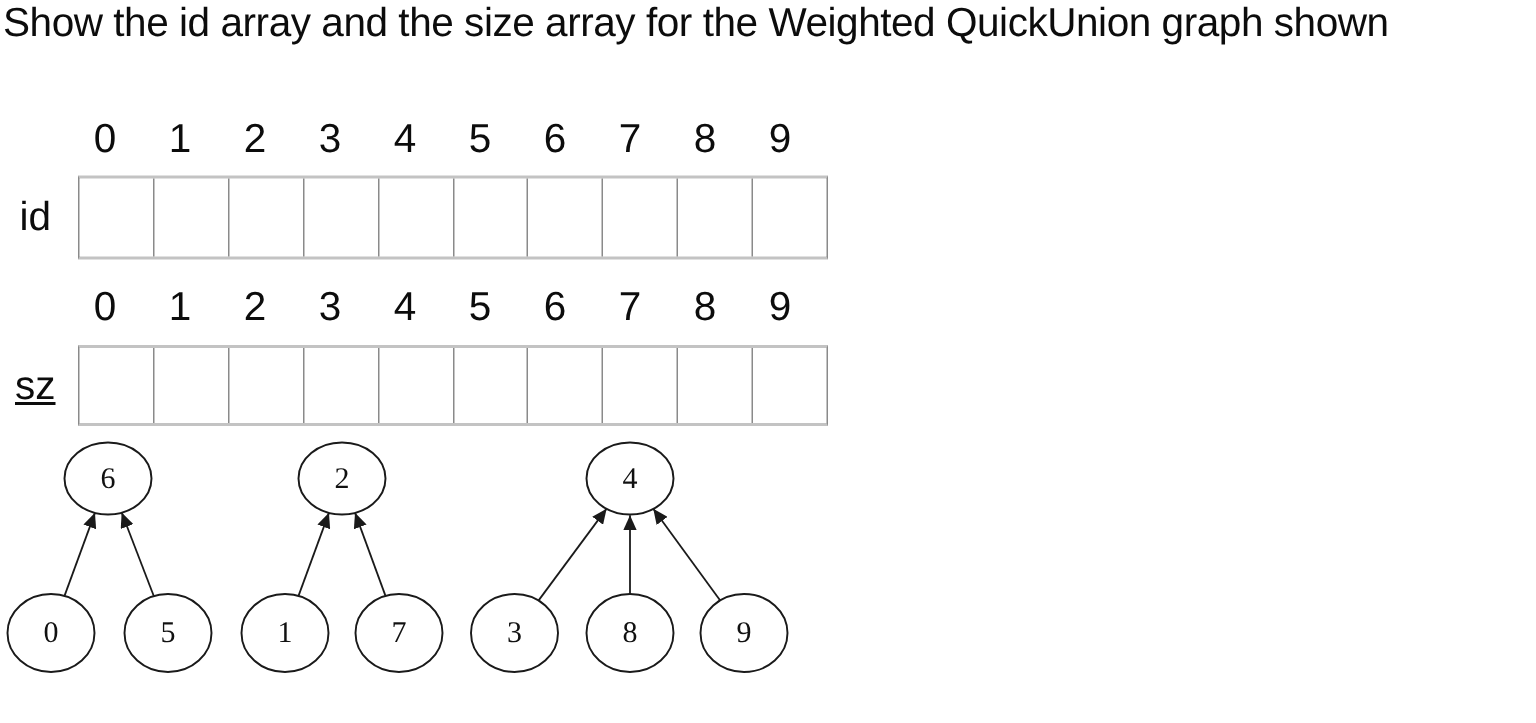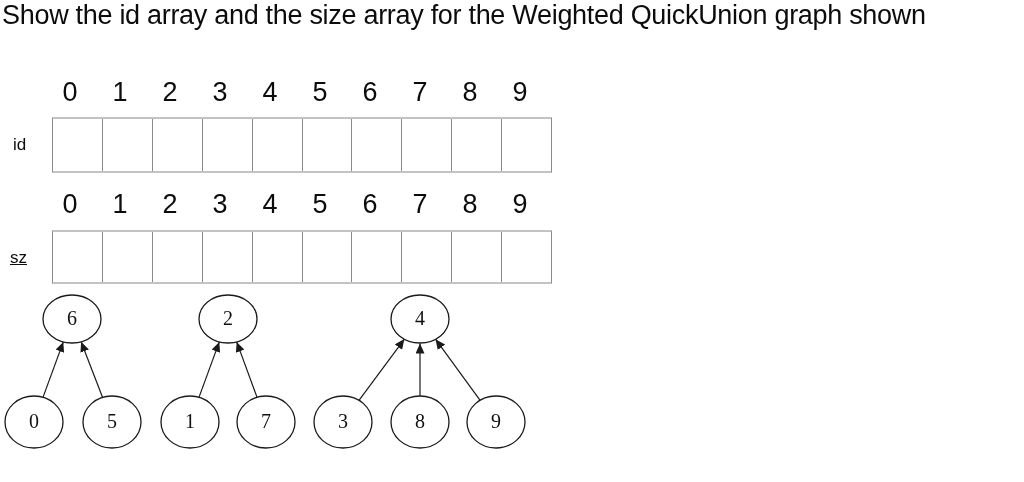--- a/index.html
+++ b/index.html
@@ -27,21 +27,21 @@
     position:absolute;left:52px;width:500px;
     display:flex;box-sizing:border-box;background:#fff;
     border-top:2px solid #c3c3c3;border-bottom:2px solid #c3c3c3;
     border-left:1px solid #8a8a8a;border-right:1px solid #8a8a8a;
   }
   #arr-id{top:117px;height:56px;}
   #arr-sz{top:230px;height:54px;}
   .arr .cell{flex:1;border-right:1px solid #8a8a8a;}
   .arr .cell:last-child{border-right:none;}
 
-  .rowlab{position:absolute;font-size:17px;line-height:27px;color:#0c0c0c;}
+  .rowlab{position:absolute;font-size:27px;line-height:27px;color:#0c0c0c;}
   #lab-id{left:13px;top:131px;}
   #lab-sz{left:10px;top:244px;text-decoration:underline;}
 
   svg.forest{position:absolute;left:0;top:285px;}
   .node-ellipse{fill:#ffffff;stroke:#1a1a1a;stroke-width:1.3;}
   .node-label{font-family:"Liberation Serif",serif;font-size:20px;fill:#111;text-anchor:middle;}
   .edge{stroke:#1a1a1a;stroke-width:1.2;}
 </style>
 </head>
 <body>

